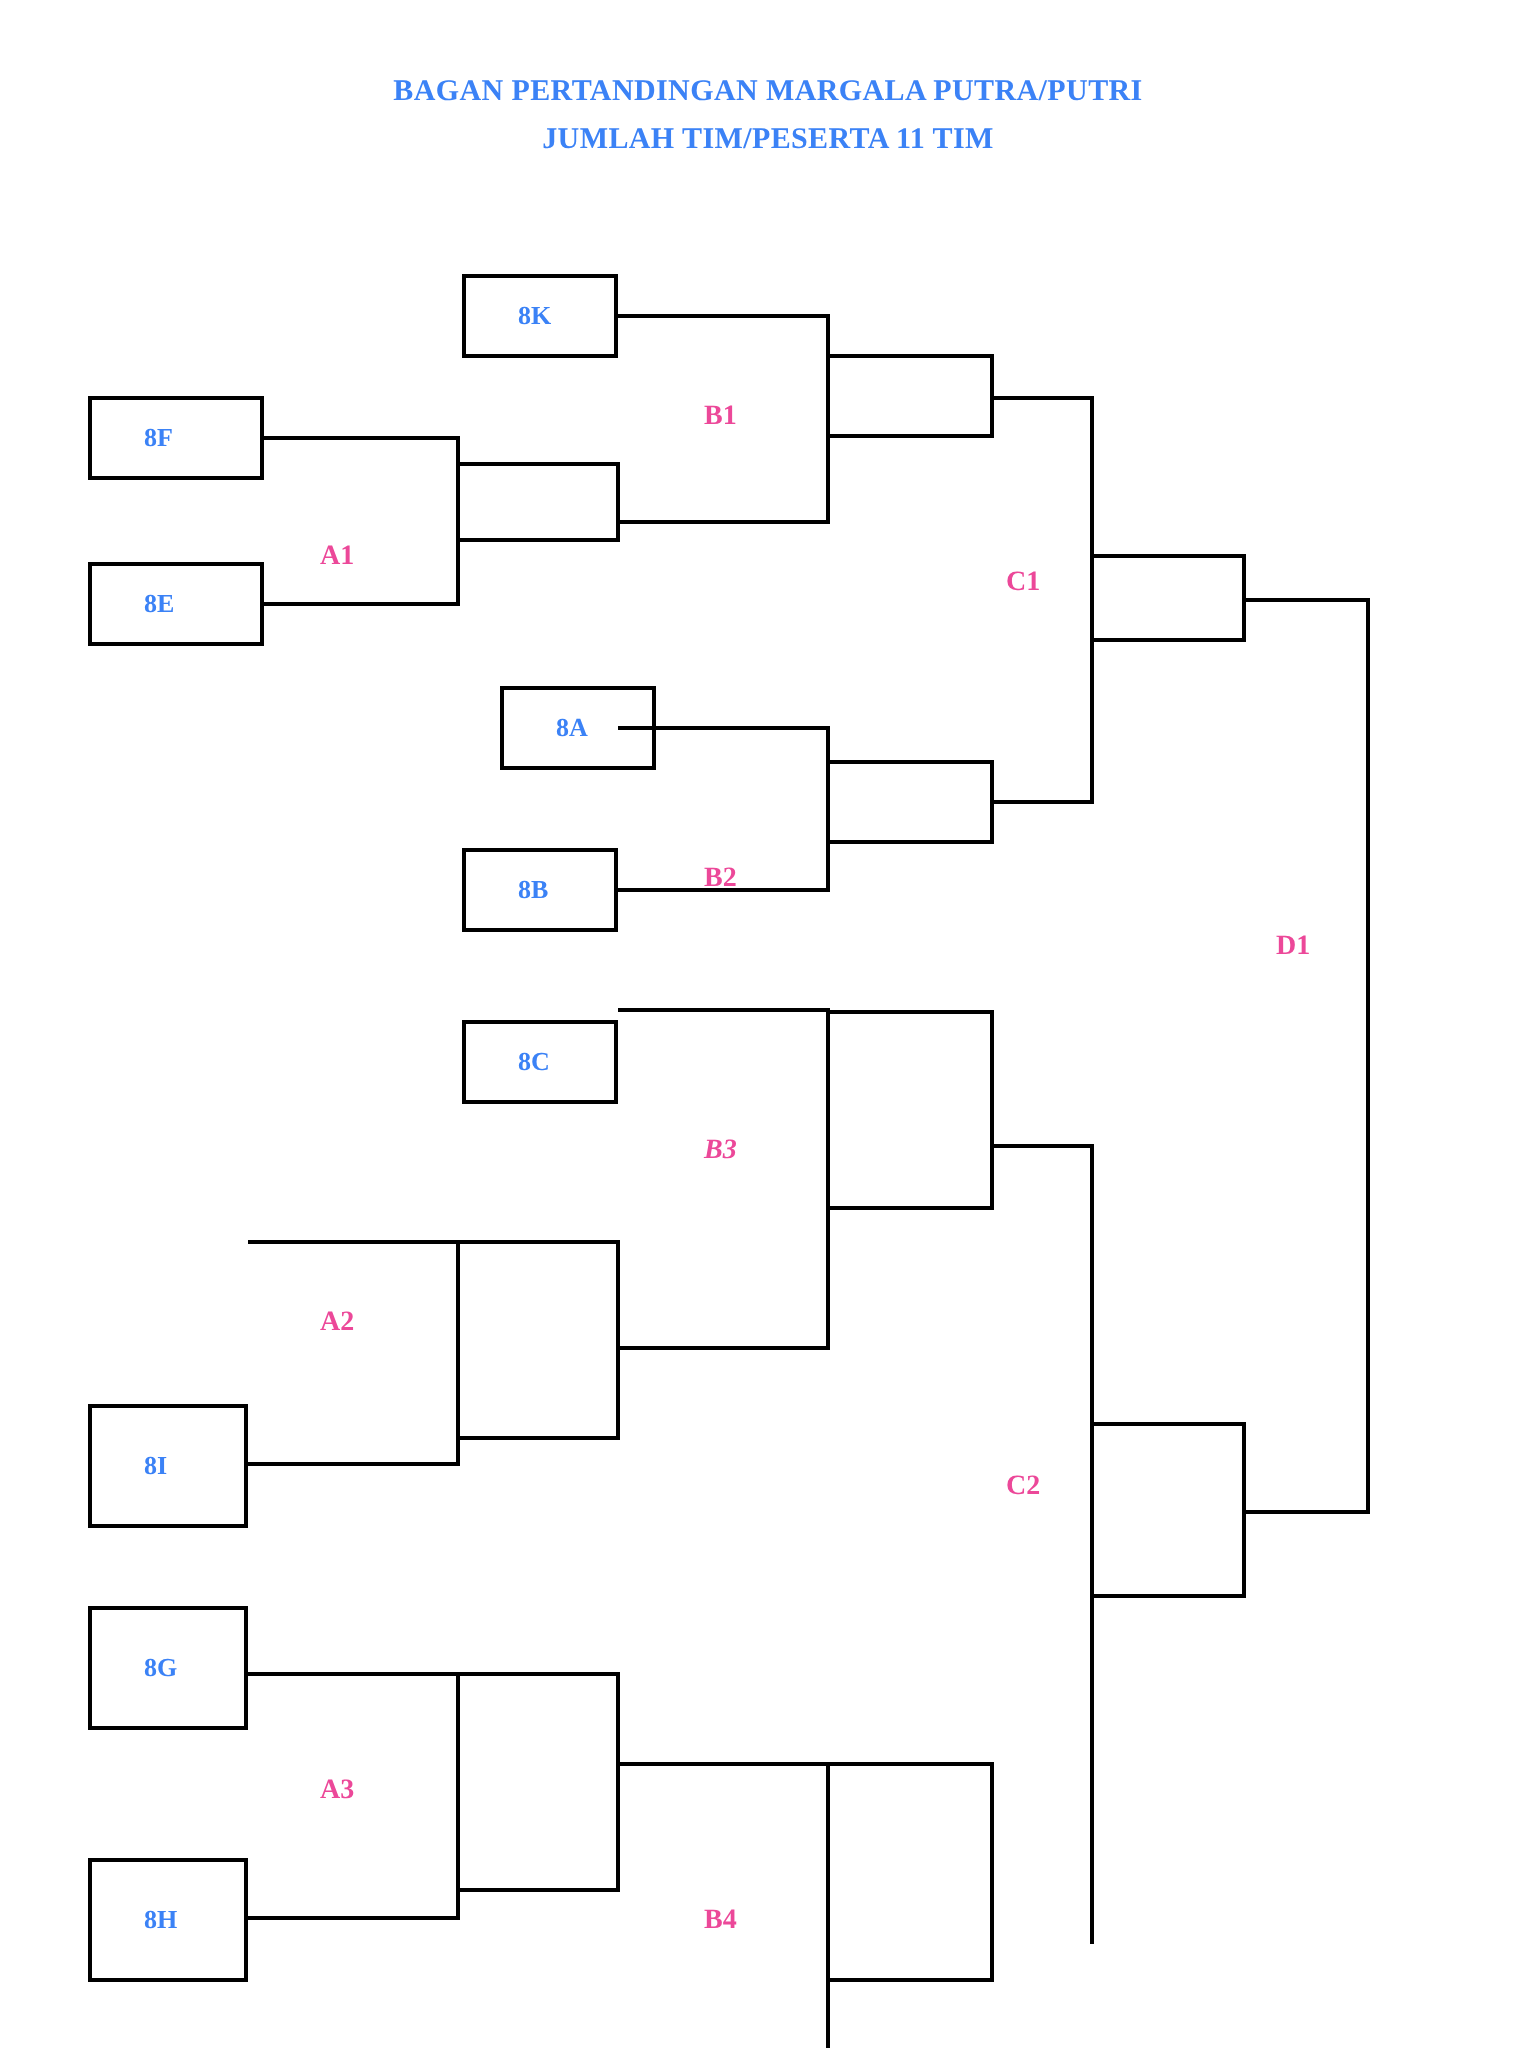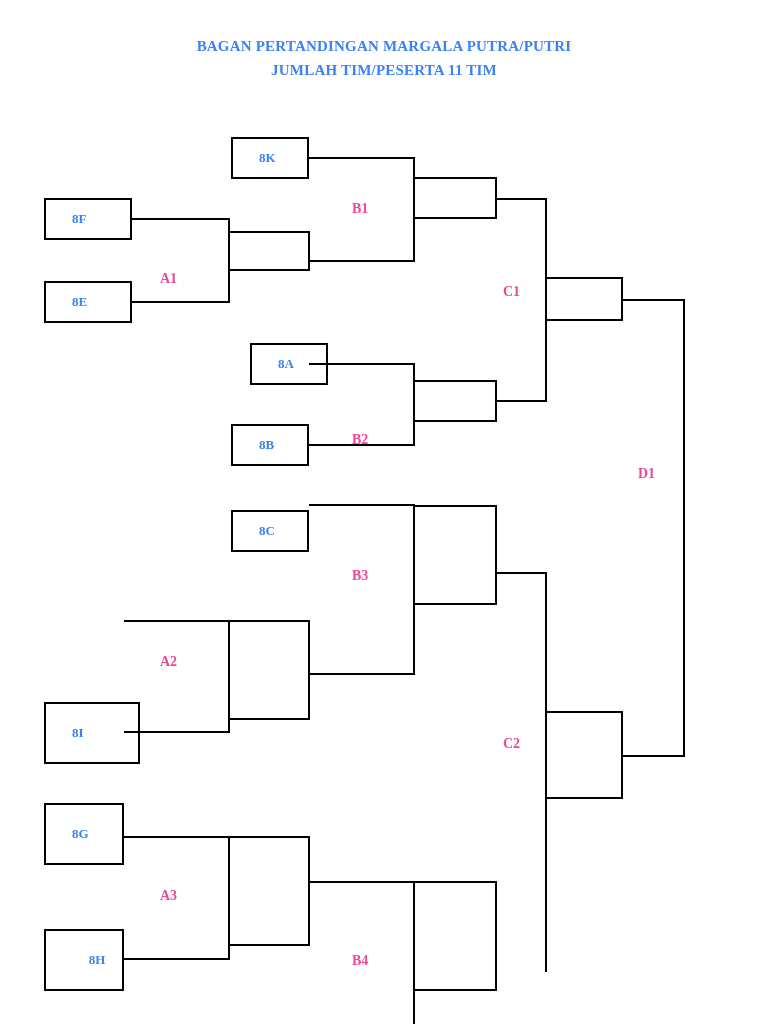--- a/index.html
+++ b/index.html
@@ -92,29 +92,29 @@
 
   <div class="team-box" style="left:231px; top:424px; width:78px; height:42px;">
     <span>8B</span>
   </div>
 
   <div class="team-box" style="left:231px; top:484px; width:78px; height:42px;margin-top:26px;">
     <span>8C</span>
   </div>
 
 
-  <div class="team-box" style="left:44px; top:702px; width:96px; height:62px;align-items:center;">
+  <div class="team-box" style="left:44px; top:702px; width:80px; height:62px;align-items:center;">
     <span>8I</span>
   </div>
 
   <div class="team-box" style="left:44px; top:803px; width:80px; height:62px;">
     <span>8G</span>
   </div>
 
-  <div class="team-box" style="left:44px; top:929px; width:80px; height:62px;justify-content:center;">
+  <div class="team-box" style="left:44px; top:929px; width:80px; height:62px;">
     <span>8H</span>
   </div>
 
   <div class="blank-box" style="left:228px; top:231px; width:82px; height:40px;"></div>
 
   <div class="blank-box" style="left:413px; top:177px; width:84px; height:42px;"></div>
 
   <div class="blank-box" style="left:413px; top:380px; width:84px; height:42px;"></div>
 
   <div class="blank-box" style="left:545px; top:277px; width:78px; height:44px;"></div>
@@ -183,19 +183,19 @@
 
   <div class="conn" style="left:413px; top:881px; width:2px; height:143px;"></div>
 
   <div class="conn" style="left:623px; top:755px; width:62px; height:2px;"></div>
 
   <div class="round-label" style="left:160px; top:243px;margin-top:28px;">A1</div>
   <div class="round-label" style="left:352px; top:201px;">B1</div>
   <div class="round-label" style="left:503px; top:284px;">C1</div>
   <div class="round-label" style="left:352px; top:384px;margin-top:48px;">B2</div>
   <div class="round-label" style="left:638px; top:466px;">D1</div>
-  <div class="round-label" style="left:352px; top:568px;">B3</div>
+  <div class="round-label" style="left:352px; top:568px;font-style:italic;">B3</div>
   <div class="round-label" style="left:160px; top:654px;">A2</div>
   <div class="round-label" style="left:503px; top:736px;">C2</div>
   <div class="round-label" style="left:160px; top:888px;">A3</div>
   <div class="round-label" style="left:352px; top:953px;">B4</div>
 
 </div>
 
 </body></html>

